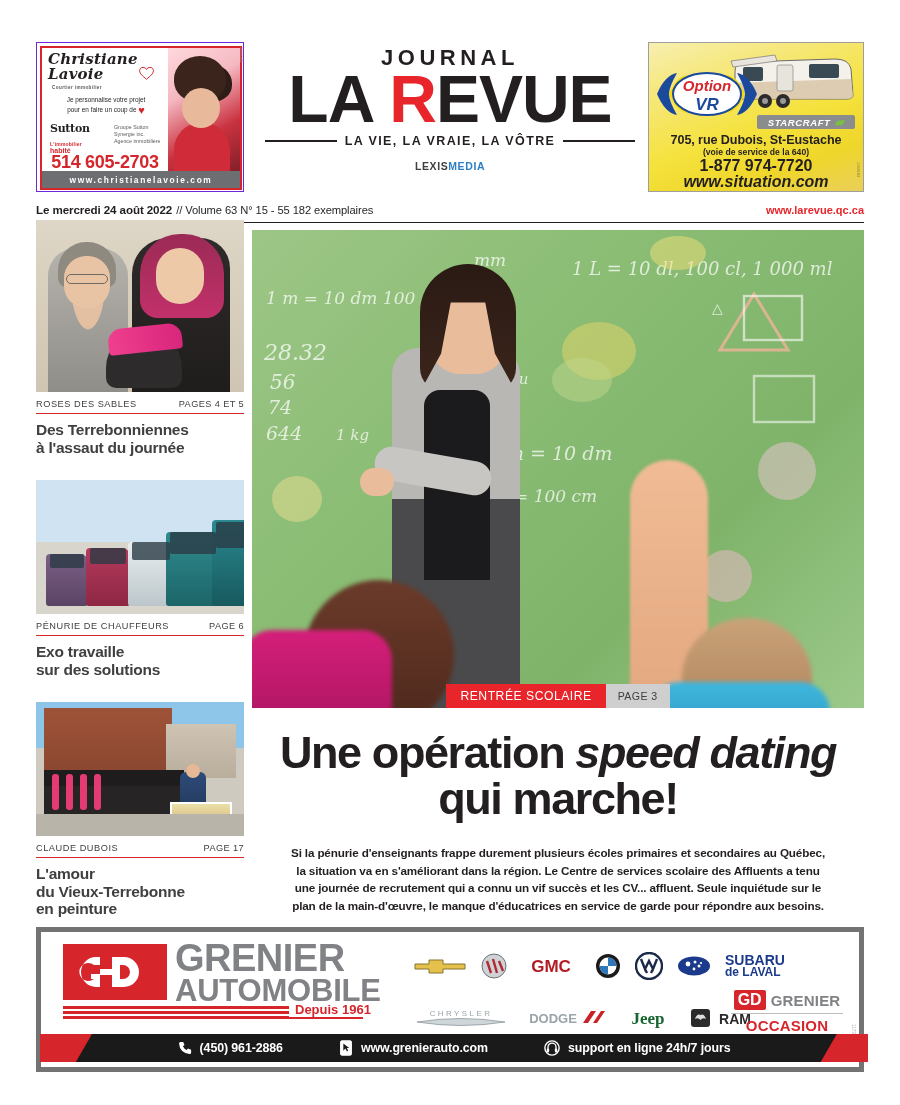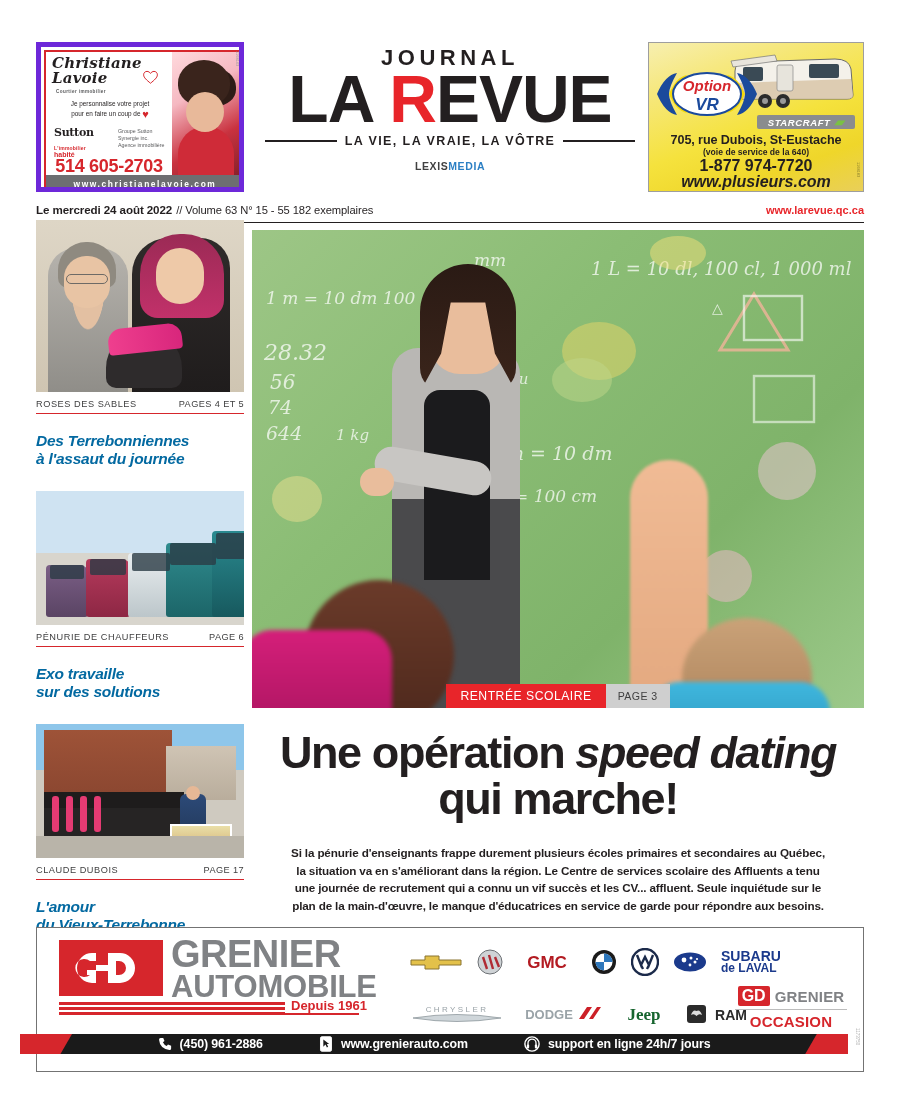--- a/index.html
+++ b/index.html
@@ -10,21 +10,21 @@
     overflow: hidden;
   }
   .page { position: relative; width: 900px; height: 1105px; background: #fff; }
 
   
   .topbar { position: absolute; left: 0; top: 0; width: 900px; height: 196px; }
 
   
   .ad-lavoie {
     position: absolute; left: 36px; top: 42px; width: 208px; height: 150px;
-    border: 5px solid #6d28d9; background: #fff; overflow: hidden;
+    border: 1px solid #6d28d9; background: #fff; overflow: hidden;
   }
   .lav-inner { position: absolute; left: 3px; top: 3px; width: 202px; height: 144px;
      border: 2px solid #d6262c; display: flex; }
   .lav-left { width: 126px; height: 100%; position: relative; background: #fff; }
   .lav-right { flex: 1; position: relative; overflow: hidden;
      background: linear-gradient(150deg,#ffd9dd 0%,#f5b9c2 30%,#c9323f 62%,#6d1a22 100%); }
   .lav-right::before {
      content:""; position:absolute; left:6px; top:8px; width:52px; height:46px;
      border-radius:50% 50% 45% 45%; background:#3a241c;
      box-shadow: 10px 4px 0 -4px #2e1c16;
@@ -112,22 +112,22 @@
 
   
   .sidebar { position: absolute; left: 36px; top: 220px; width: 208px; }
   .side-story { margin-bottom: 4px; }
   .side-photo { width: 208px; position: relative; overflow: hidden; background:#ddd; }
   .side-kicker { display: flex; justify-content: space-between; align-items: baseline;
      padding-top: 7px; }
   .side-kicker .k { font-size: 9.2px; letter-spacing: .55px; color: #404041; }
   .side-kicker .p { font-size: 9.2px; letter-spacing: .4px; color: #404041; }
   .side-rule { height: 1px; background: #d6262c; margin-top: 4px; }
-  .side-head { font-size: 15.5px; font-weight: 700; line-height: 17.5px; color: #0369a1;
-     margin-top: 18px; letter-spacing: -.25px; font-style: italic; }
+  .side-head { font-size: 15.5px; font-weight: 700; line-height: 17.5px; color: #404040;
+     margin-top: 7px; letter-spacing: -.25px; }
 
   
   .ph1 { height: 172px;
      background:
        radial-gradient(circle at 27% 45%, #cdb49c 0 14%, transparent 15%),
        radial-gradient(circle at 66% 40%, #e8c9ae 0 13%, transparent 14%),
        linear-gradient(#ded6c6,#cfc5b2); }
   .ph1 .w1 { position:absolute; left:12px; top:28px; width:80px; height:146px;
      background: radial-gradient(ellipse at 50% 22%,#e3c0a2 0 30%,transparent 31%),
                  linear-gradient(#b6b3ad,#8f8d88); border-radius: 28px 28px 0 0;}
@@ -221,21 +221,21 @@
      padding: 0 12px; display:flex; align-items:center; }
 
   .main-head { margin-top: 22px; text-align: center; font-size: 45px; font-weight: 700;
      line-height: 46px; color: #231f20; letter-spacing: -1.4px; }
   .main-head i { font-style: italic; }
   .main-lead { margin: 22px auto 0; width: 540px; text-align: center; font-size: 11.7px;
      line-height: 17.5px; color: #231f20; font-weight: 600; letter-spacing: -.15px; }
 
   
   .ad-bottom { position: absolute; left: 36px; top: 927px; width: 828px; height: 145px;
-     border: 1px solid #737373; background: #fff; overflow: hidden; }
+     border: 5px solid #737373; background: #fff; overflow: hidden; }
   .gd-logo { position: absolute; left: 22px; top: 12px; width: 104px; height: 56px;
      background: #d6262c; display: flex; align-items: center; justify-content: center; }
   .gd-g { width: 74px; height: 34px; position: relative; }
   .gren-txt { position: absolute; left: 134px; top: 8px; }
   .gren-1 { font-size: 38px; font-weight: 700; color: #808285; letter-spacing: -.5px;
      line-height: 36px; }
   .gren-2 { font-size: 31px; font-weight: 700; color: #808285; letter-spacing: -.2px;
      line-height: 30px; }
   .gren-bars { position: absolute; left: 22px; top: 74px; width: 300px; }
   .gren-bars .bar { height: 3px; background: #d6262c; margin-bottom: 2px; }
@@ -248,21 +248,21 @@
   .occ { position: absolute; right: 16px; top: 58px; width: 112px; text-align: center; }
   .occ-top { display:flex; align-items:center; justify-content:center; gap:5px; }
   .occ-gd { background:#d6262c; color:#fff; font-size:16px; font-weight:700;
      padding:1px 4px; border-radius:2px; }
   .occ-gr { font-size: 15px; font-weight: 700; color: #808285; letter-spacing:.2px; }
   .occ-line { height:1px; background:#bcbcbc; margin:3px 0; }
   .occ-bot { font-size: 15px; font-weight: 700; color: #d6262c; letter-spacing:.2px; }
   .ad-code { position:absolute; right:3px; bottom:26px; font-size:4.5px; color:#aaa;
      writing-mode: vertical-rl; }
 
-  .blackbar { position: absolute; left: 20px; top: 1034px; width: 828px; height: 20px;
+  .blackbar { position: absolute; left: 40px; top: 1034px; width: 828px; height: 28px;
      background: #1a1a1a; overflow: hidden; }
   .bb-red-l { position:absolute; left:0; top:0; width:52px; height:36px; background:#d6262c;
      clip-path: polygon(0 0, 100% 0, 60% 100%, 0 100%); }
   .bb-red-r { position:absolute; right:0; top:0; width:52px; height:36px; background:#d6262c;
      clip-path: polygon(40% 0, 100% 0, 100% 100%, 0 100%); }
   .bb-items { position:absolute; inset:0; display:flex; align-items:center;
      justify-content:center; gap:56px; }
   .bb-item { display:flex; align-items:center; gap:8px; color:#fff; font-size:12.4px;
      font-weight:700; letter-spacing:-.1px; }
   svg { display:block; }
@@ -343,21 +343,21 @@
         <text x="52" y="22" text-anchor="middle" font-family="Liberation Sans, sans-serif" font-size="15" font-weight="bold" font-style="italic" fill="#d6262c">Option</text>
         <text x="52" y="41" text-anchor="middle" font-family="Liberation Sans, sans-serif" font-size="17" font-weight="bold" font-style="italic" fill="#1b4a9c">VR</text>
       </svg>
       <div class="vr-star">
           <span>STARCRAFT</span>
           <span class="grn">▰</span>
         </div>
       <div class="vr-addr">705, rue Dubois, St-Eustache</div>
       <div class="vr-addr2">(voie de service de la 640)</div>
       <div class="vr-tel">1-877 974-7720</div>
-      <div class="vr-web">www.plusieurs.com</div>
+      <div class="vr-web">www.situation.com</div>
       <div class="vr-code">1168183</div>
     </div>
   </div>
 
   <div class="dateline">
     <span class="dl-date">Le mercredi 24 août 2022</span>
     <span class="dl-rest">// Volume 63  N° 15 -  55 182 exemplaires</span>
     <span class="dl-url">www.larevue.qc.ca</span>
   </div>
   <div class="rule-top"></div>
@@ -442,21 +442,21 @@
   <div class="main">
     <div class="main-photo">
       <div class="board"></div>
       <div class="chalk" style="left:14px;top:58px;font-size:17px;">1 m = 10 dm  100</div>
       <div class="chalk" style="left:12px;top:110px;font-size:22px;">28.32</div>
       <div class="chalk" style="left:18px;top:140px;font-size:20px;">56</div>
       <div class="chalk" style="left:16px;top:166px;font-size:19px;">74</div>
       <div class="chalk" style="left:14px;top:192px;font-size:19px;">644</div>
       <div class="chalk" style="left:84px;top:196px;font-size:15px;">1 kg</div>
       <div class="chalk" style="left:222px;top:20px;font-size:17px;">mm</div>
-      <div class="chalk" style="left:320px;top:28px;font-size:18px;margin-left:19px;">1 L = 10 dl, 100 cl, 1 000 ml</div>
+      <div class="chalk" style="left:320px;top:28px;font-size:18px;">1 L = 10 dl, 100 cl, 1 000 ml</div>
       <div class="chalk" style="left:238px;top:140px;font-size:15px;">minu</div>
       <div class="chalk" style="left:254px;top:212px;font-size:19px;">m = 10 dm</div>
       <div class="chalk" style="left:262px;top:256px;font-size:17px;">= 100 cm</div>
       <div class="chalk" style="left:460px;top:70px;font-size:14px;">△</div>
       <svg style="position:absolute;left:462px;top:58px;" width="80" height="70">
         <path d="M40 6 L74 62 L6 62 Z" fill="none" stroke="#f0b49a" stroke-width="3" opacity=".8"></path>
       </svg>
       <svg style="position:absolute;left:486px;top:60px;" width="70" height="56">
         <rect x="6" y="6" width="58" height="44" fill="none" stroke="#fff" stroke-width="2.4" opacity=".6"></rect>
       </svg>

